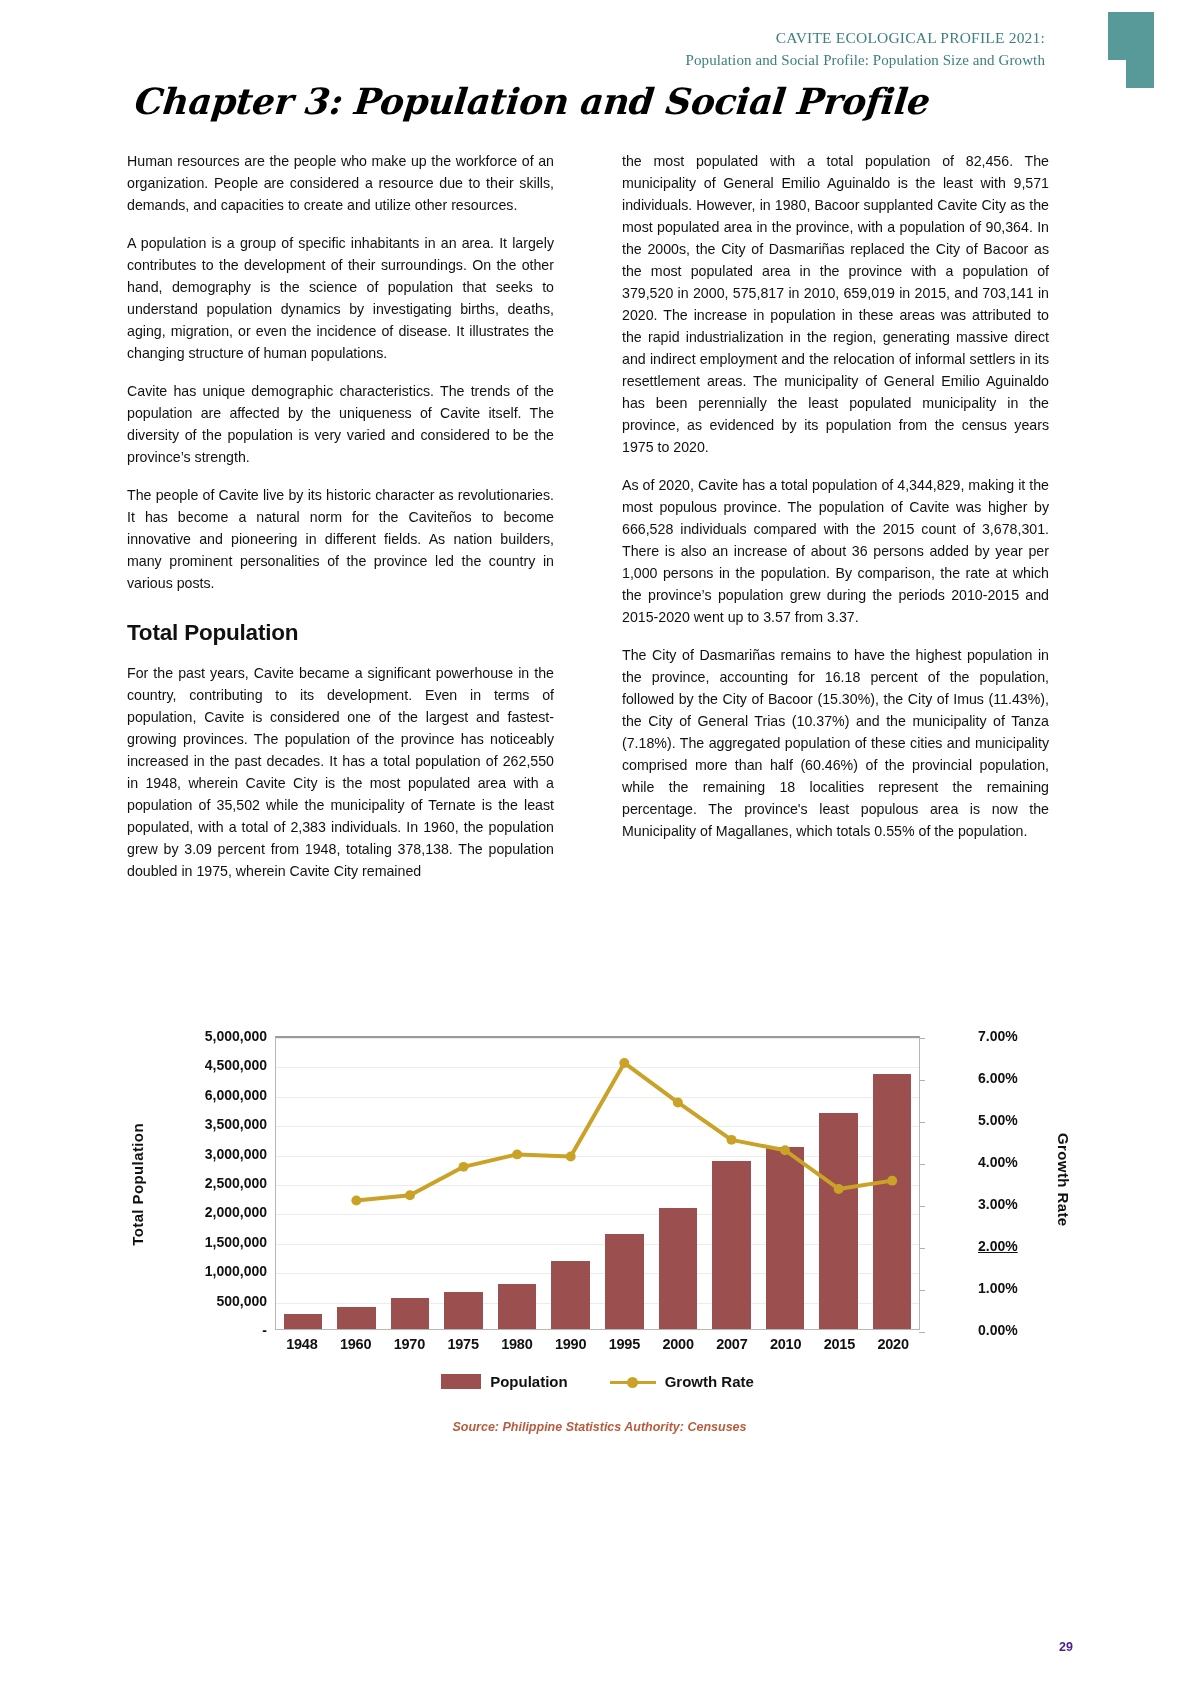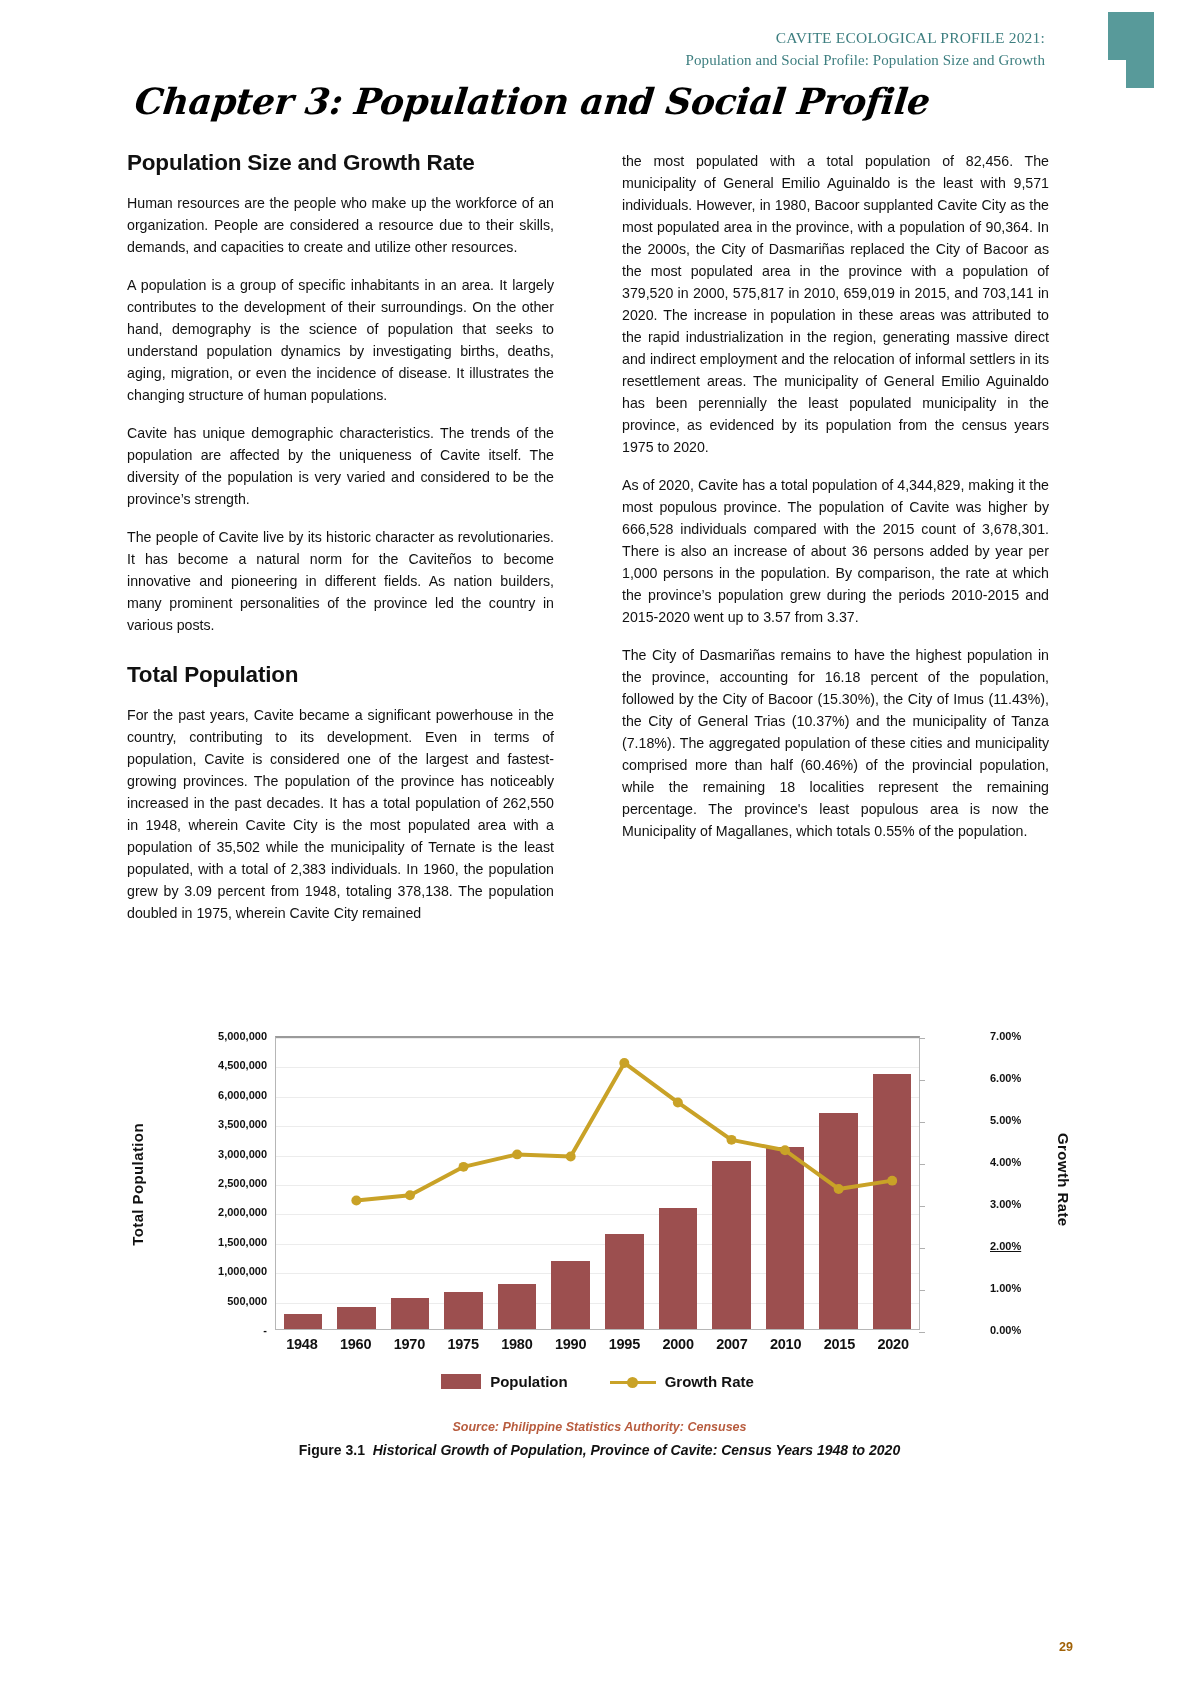--- a/index.html
+++ b/index.html
@@ -84,24 +84,23 @@
     font-size:15px; font-weight:bold; letter-spacing:0.4px;
   }
 
   #ylabels-left {
     position:absolute; left:20px; top:8px; width:120px; height:294px;
   }
   #ylabels-right {
     position:absolute; right:22px; top:8px; width:72px; height:294px;
   }
   .ytick {
-    position:absolute; right:0; font-size:11px; font-weight:bold;
+    position:absolute; right:0; font-size:14px; font-weight:bold;
     transform:translateY(-50%); white-space:nowrap;
     font-family:"Liberation Sans", sans-serif;
-    margin-left:12px;
   }
   #ylabels-right .ytick { left:0; text-align:left; }
 
   #plot {
     position:absolute; left:148px; top:8px;
     width:645px; height:294px;
     border:1px solid #b6b6b6;
     border-top:2px solid #9a9a9a;
     background:#fff;
   }
@@ -144,21 +143,21 @@
   #caption {
     position:absolute; left:0; top:414px; width:945px; text-align:center;
     font-size:14px; font-weight:bold; font-style:italic;
     font-family:"Liberation Sans", sans-serif;
   }
   #caption .fignum { font-style:normal; }
 
   
   #page-number {
     position:absolute; right:127px; bottom:42px;
-    color:#a16207; font-size:12.5px; font-weight:bold;
+    color:#4c1d95; font-size:12.5px; font-weight:bold;
   }
 </style>
 </head>
 <body>
 
 <div id="header-band">
   <div id="header-text">
     <div id="header-line1">CAVITE ECOLOGICAL PROFILE 2021:</div>
     <div id="header-line2">Population and Social Profile: Population Size and Growth</div>
   </div>
@@ -166,21 +165,20 @@
     <div id="corner-big"></div>
     <div id="corner-small"></div>
   </div>
 </div>
 
 <div id="chapter-title">Chapter 3: Population and Social Profile</div>
 
 <div id="body-cols">
 
   <div class="col" id="col-left">
-    <h2 class="section">Population Size and Growth Rate</h2>
     <p class="body">Human resources are the people who make up the workforce of an organization. People are considered a resource due to their skills, demands, and capacities to create and utilize other resources.</p>
     <p class="body">A population is a group of specific inhabitants in an area. It largely contributes to the development of their surroundings. On the other hand, demography is the science of population that seeks to understand population dynamics by investigating births, deaths, aging, migration, or even the incidence of disease. It illustrates the changing structure of human populations.</p>
     <p class="body">Cavite has unique demographic characteristics. The trends of the population are affected by the uniqueness of Cavite itself. The diversity of the population is very varied and considered to be the province’s strength.</p>
     <p class="body">The people of Cavite live by its historic character as revolutionaries. It has become a natural norm for the Caviteños to become innovative and pioneering in different fields. As nation builders, many prominent personalities of the province led the country in various posts.</p>
     <h2 class="section second">Total Population</h2>
     <p class="body">For the past years, Cavite became a significant powerhouse in the country, contributing to its development.  Even in terms of population, Cavite is considered one of the largest and fastest-growing provinces. The population of the province has noticeably increased in the past decades. It has a total population of 262,550 in 1948, wherein Cavite City is the most populated area with a population of 35,502 while the municipality of Ternate is the least populated, with a total of 2,383 individuals. In 1960, the population grew by 3.09 percent from 1948, totaling 378,138. The population doubled in 1975, wherein Cavite City remained</p>
   </div>
 
   <div class="col" id="col-right">
     <p class="body">the most populated with a total population of 82,456. The municipality of General Emilio Aguinaldo is the least with 9,571 individuals. However, in 1980, Bacoor supplanted Cavite City as the most populated area in the province, with a population of 90,364. In the 2000s, the City of Dasmariñas replaced the City of Bacoor as the most populated area in the province with a population of 379,520 in 2000, 575,817 in 2010, 659,019 in 2015, and 703,141 in 2020. The increase in population in these areas was attributed to the rapid industrialization in the region, generating massive direct and indirect employment and the relocation of informal settlers in its resettlement areas. The municipality of General Emilio Aguinaldo has been perennially the least populated municipality in the province, as evidenced by its population from the census years 1975 to 2020.</p>
@@ -320,20 +318,17 @@
         <span class="swatch-line">
           <span class="ln"></span>
             <span class="dot"></span>
         </span>
         <span>Growth Rate</span>
       </div>
     </div>
 
     <div id="source">Source: Philippine Statistics Authority: Censuses</div>
 
-    <div id="caption">
-      <span class="fignum">Figure 3.1</span>&nbsp;&nbsp;<span>Historical Growth of Population, Province of Cavite: Census Years 1948 to 2020</span>
-    </div>
 
   </div>
 </div>
 
 <div id="page-number">29</div>
 
 </body></html>

